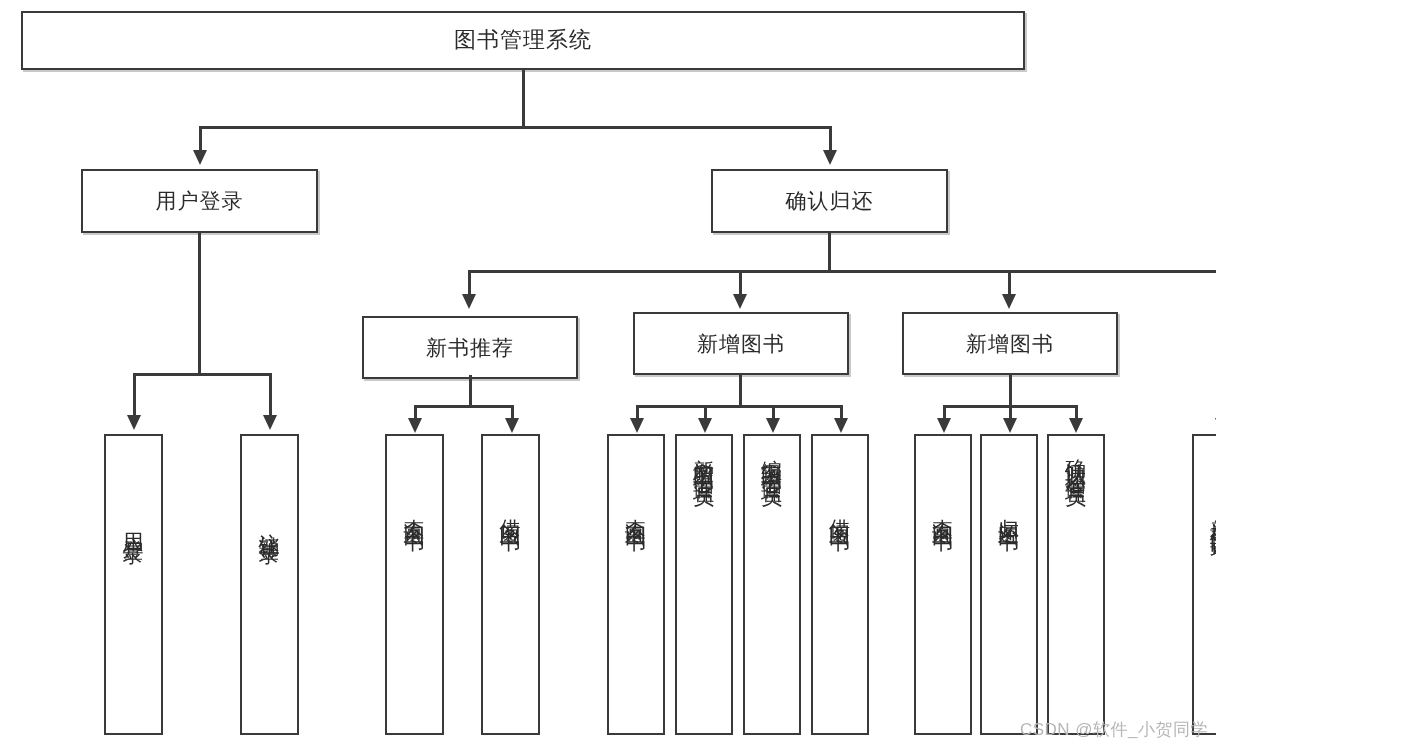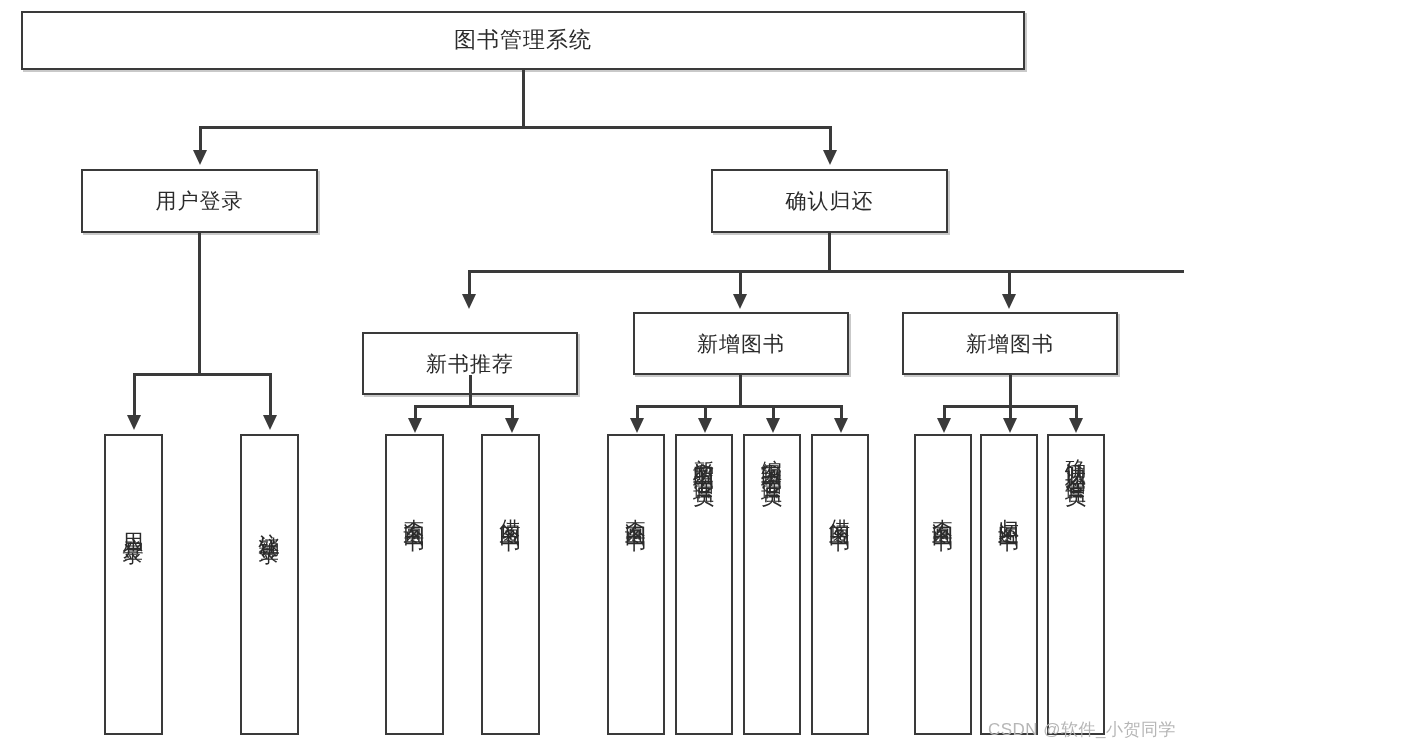--- a/index.html
+++ b/index.html
@@ -9,20 +9,21 @@
   }
   body {
     font-family: "Liberation Sans", "DejaVu Sans", sans-serif;
   }
   #canvas {
     position: relative;
     width: 1184px;
     height: 747px;
     background: #ffffff;
     overflow: hidden;
+    padding-left: 32px;
   }
   .node {
     position: absolute;
     box-sizing: border-box;
     border: 2.5px solid #3a3a3a;
     background: #ffffff;
     display: flex;
     align-items: center;
     justify-content: center;
     color: #2b2b2b;
@@ -119,21 +120,21 @@
   <div class="hline" style="left:468px; top:270px; width:812px;"></div>
   <div class="vline" style="left:468px; top:270px; height:25px;"></div>
   <div class="arrow" style="left:462px; top:294px;"></div>
   <div class="vline" style="left:739px; top:270px; height:25px;"></div>
   <div class="arrow" style="left:733px; top:294px;"></div>
   <div class="vline" style="left:1008px; top:270px; height:25px;"></div>
   <div class="arrow" style="left:1002px; top:294px;"></div>
   <div class="vline" style="left:1278px; top:270px; height:25px;"></div>
   <div class="arrow" style="left:1272px; top:294px;"></div>
 
-  <div class="node shadowed" style="left:362px; top:332px; width:216px; height:63px;">
+  <div class="node shadowed" style="left:362px; top:316px; width:216px; height:63px;">
     <span class="node-label">新书推荐</span>
   </div>
   <div class="node shadowed" style="left:633px; top:312px; width:216px; height:63px;">
     <span class="node-label">新增图书</span>
   </div>
   <div class="node shadowed" style="left:902px; top:312px; width:216px; height:63px;">
     <span class="node-label">新增图书</span>
   </div>
 
   <div class="vline" style="left:469px; top:375px; height:32px;"></div>

